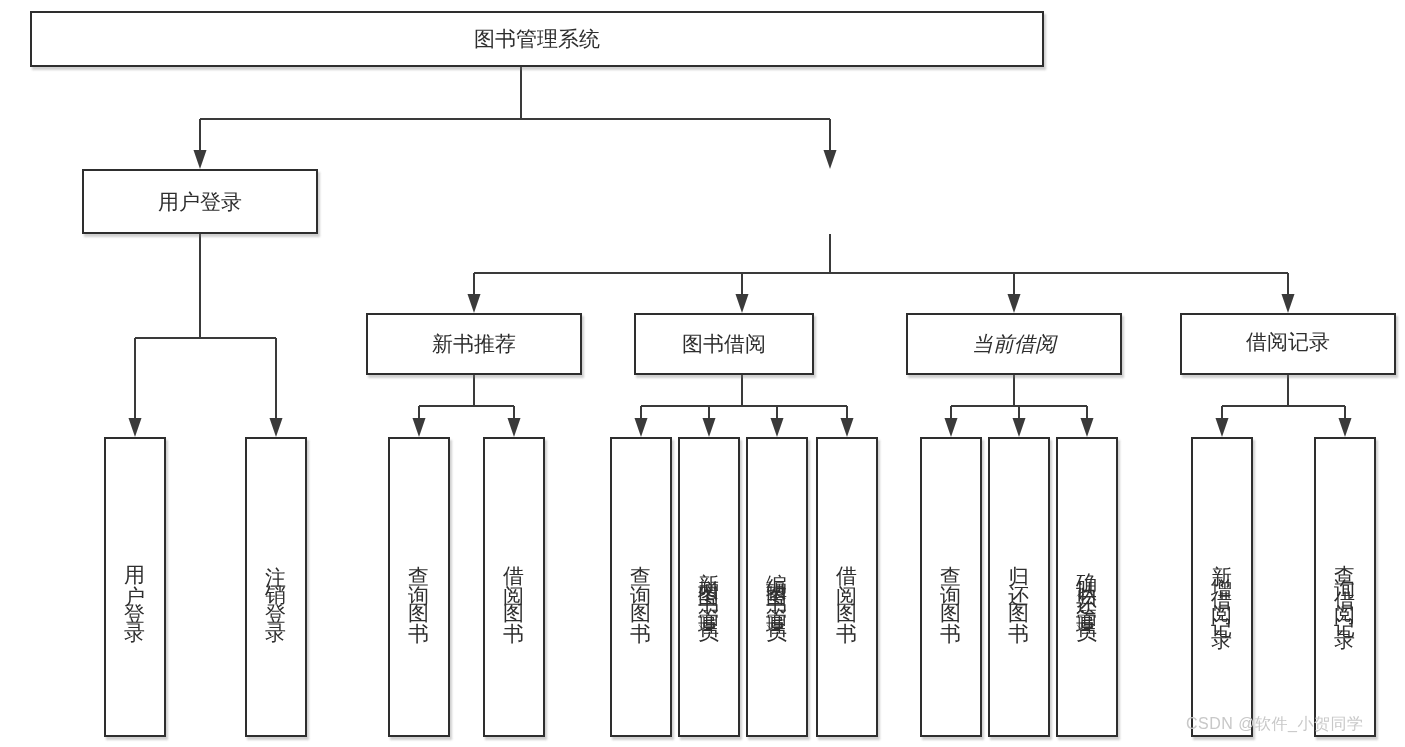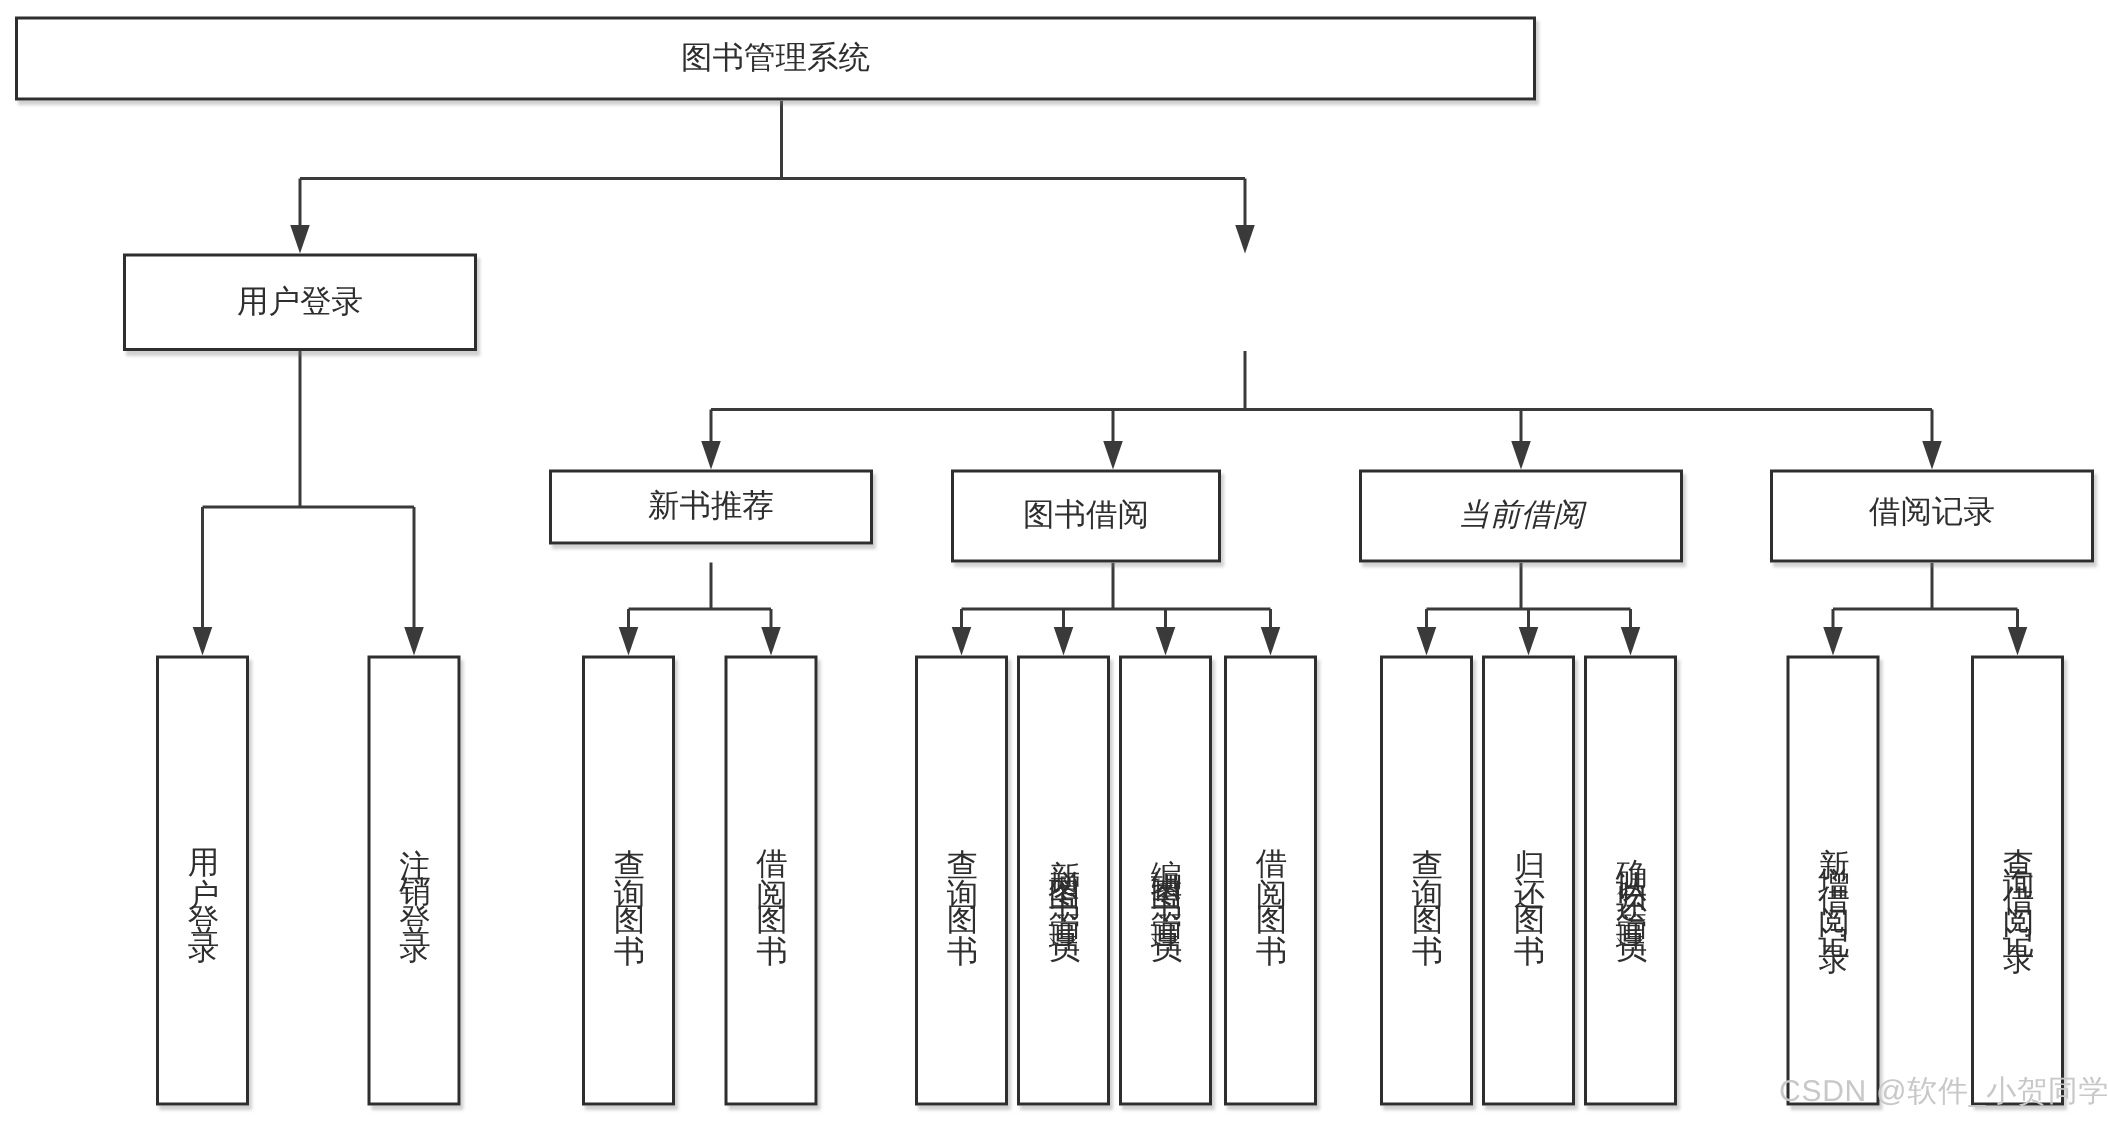--- a/index.html
+++ b/index.html
@@ -37,21 +37,21 @@
     text-orientation: mixed;
     white-space: normal;
   }
   .sp-lg .lbl { letter-spacing: 19px; }
   .sp-md .lbl { letter-spacing: 13px; }
   .sp-sm .lbl { letter-spacing: 7px; }
   #watermark {
     position: absolute;
     left: 1186px;
     top: 714px;
-    font-size: 20px;
+    font-size: 16px;
     color: #c8c8c8;
     white-space: nowrap;
     letter-spacing: 0.5px;
   }
 </style>
 </head>
 <body>
 
 <div id="canvas">
 
@@ -103,27 +103,27 @@
       <line x1="1087" y1="406" x2="1087" y2="423" stroke="#3a3a3a" stroke-width="2"></line>
       <polygon points="1080.5,418 1093.5,418 1087,437" fill="#3a3a3a"></polygon>
       <line x1="1288" y1="375" x2="1288" y2="406" stroke="#3a3a3a" stroke-width="2"></line>
       <line x1="1222" y1="406" x2="1345" y2="406" stroke="#3a3a3a" stroke-width="2"></line>
       <line x1="1222" y1="406" x2="1222" y2="423" stroke="#3a3a3a" stroke-width="2"></line>
       <polygon points="1215.5,418 1228.5,418 1222,437" fill="#3a3a3a"></polygon>
       <line x1="1345" y1="406" x2="1345" y2="423" stroke="#3a3a3a" stroke-width="2"></line>
       <polygon points="1338.5,418 1351.5,418 1345,437" fill="#3a3a3a"></polygon>
     </svg>
 
-  <div class="node" style="left: 10px; top: 11px; width: 1014px; height: 56px;">
+  <div class="node" style="left: 30px; top: 11px; width: 1014px; height: 56px;">
     <span class="lbl">图书管理系统</span>
   </div>
   <div class="node" style="left: 82px; top: 169px; width: 236px; height: 65px;">
     <span class="lbl">用户登录</span>
   </div>
-  <div class="node" style="left: 366px; top: 313px; width: 216px; height: 50px;">
+  <div class="node" style="left: 366px; top: 313px; width: 216px; height: 62px;">
     <span class="lbl">新书推荐</span>
   </div>
   <div class="node" style="left: 634px; top: 313px; width: 180px; height: 62px;">
     <span class="lbl">图书借阅</span>
   </div>
   <div class="node" style="left: 906px; top: 313px; width: 216px; height: 62px; font-style: italic;">
     <span class="lbl">当前借阅</span>
   </div>
   <div class="node" style="left: 1180px; top: 313px; width: 216px; height: 62px; font-family: Liberation Mono, monospace;">
     <span class="lbl">借阅记录</span>

